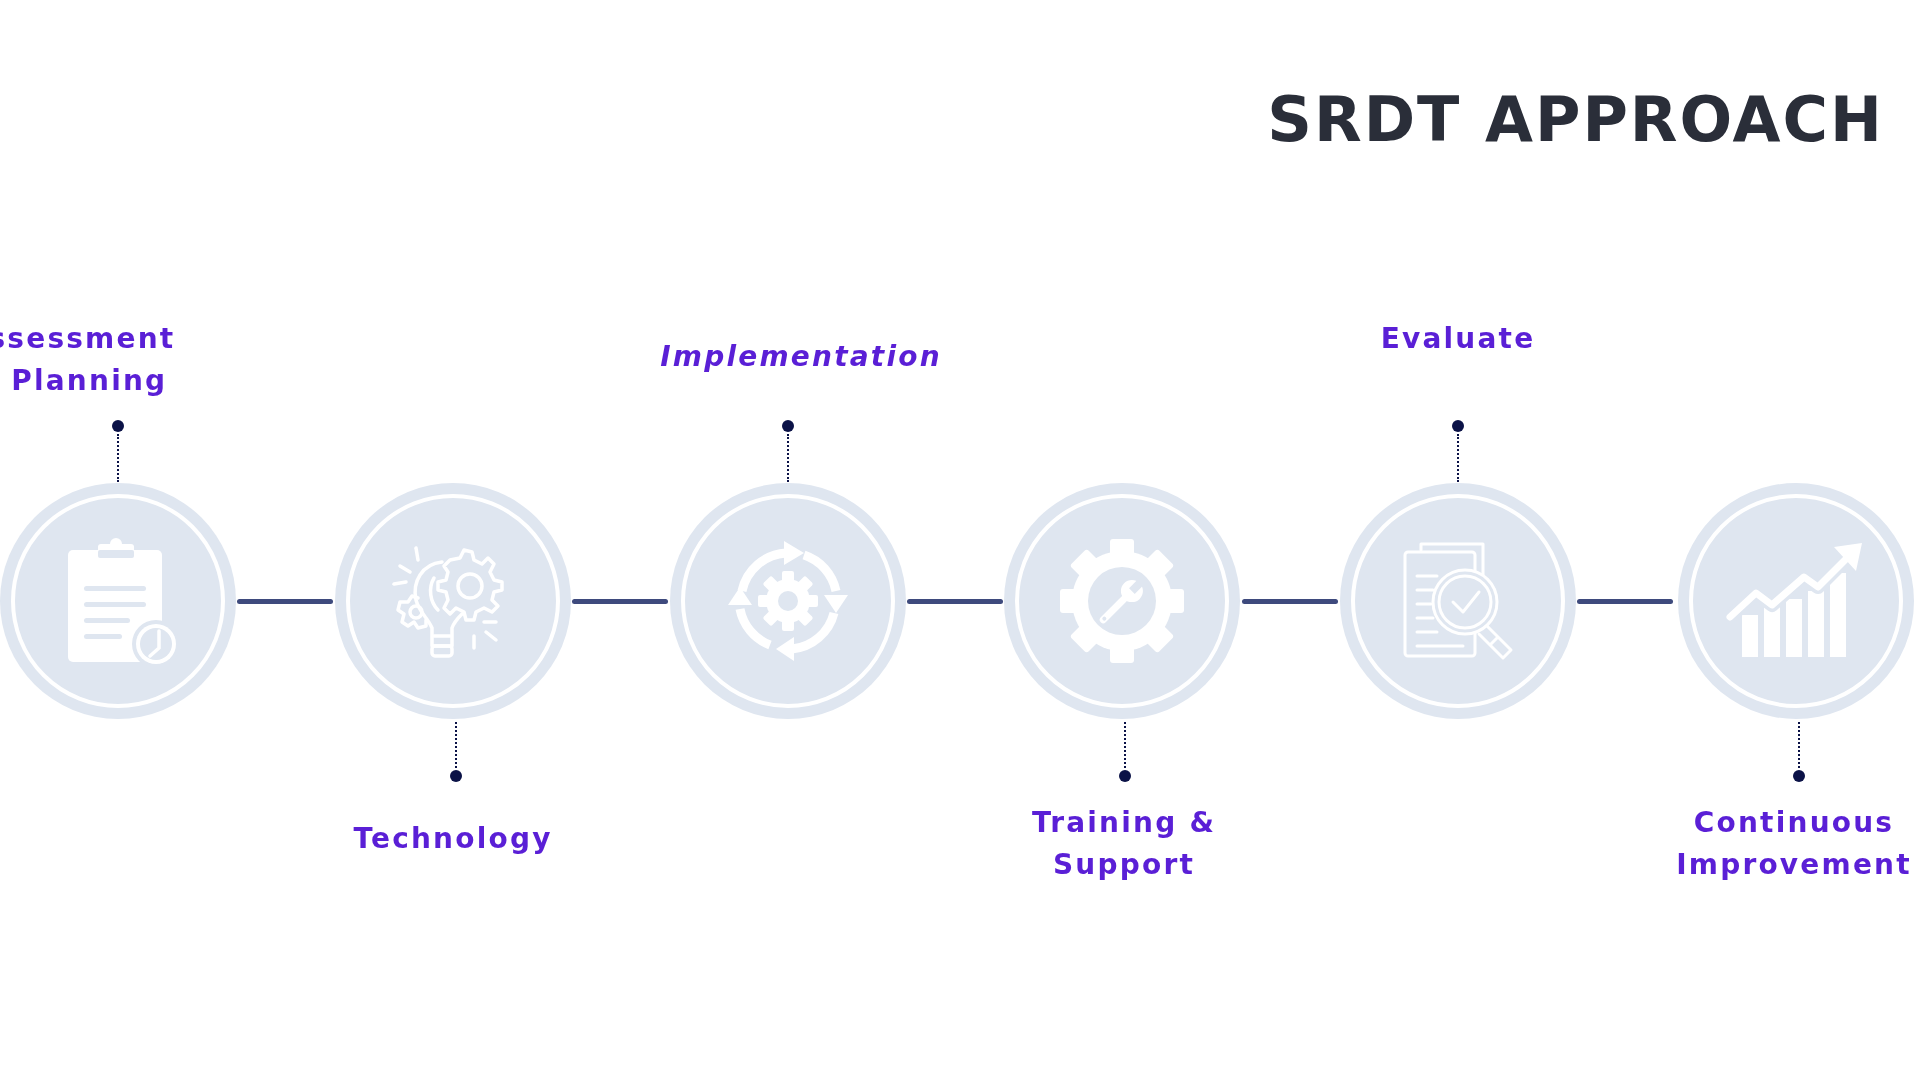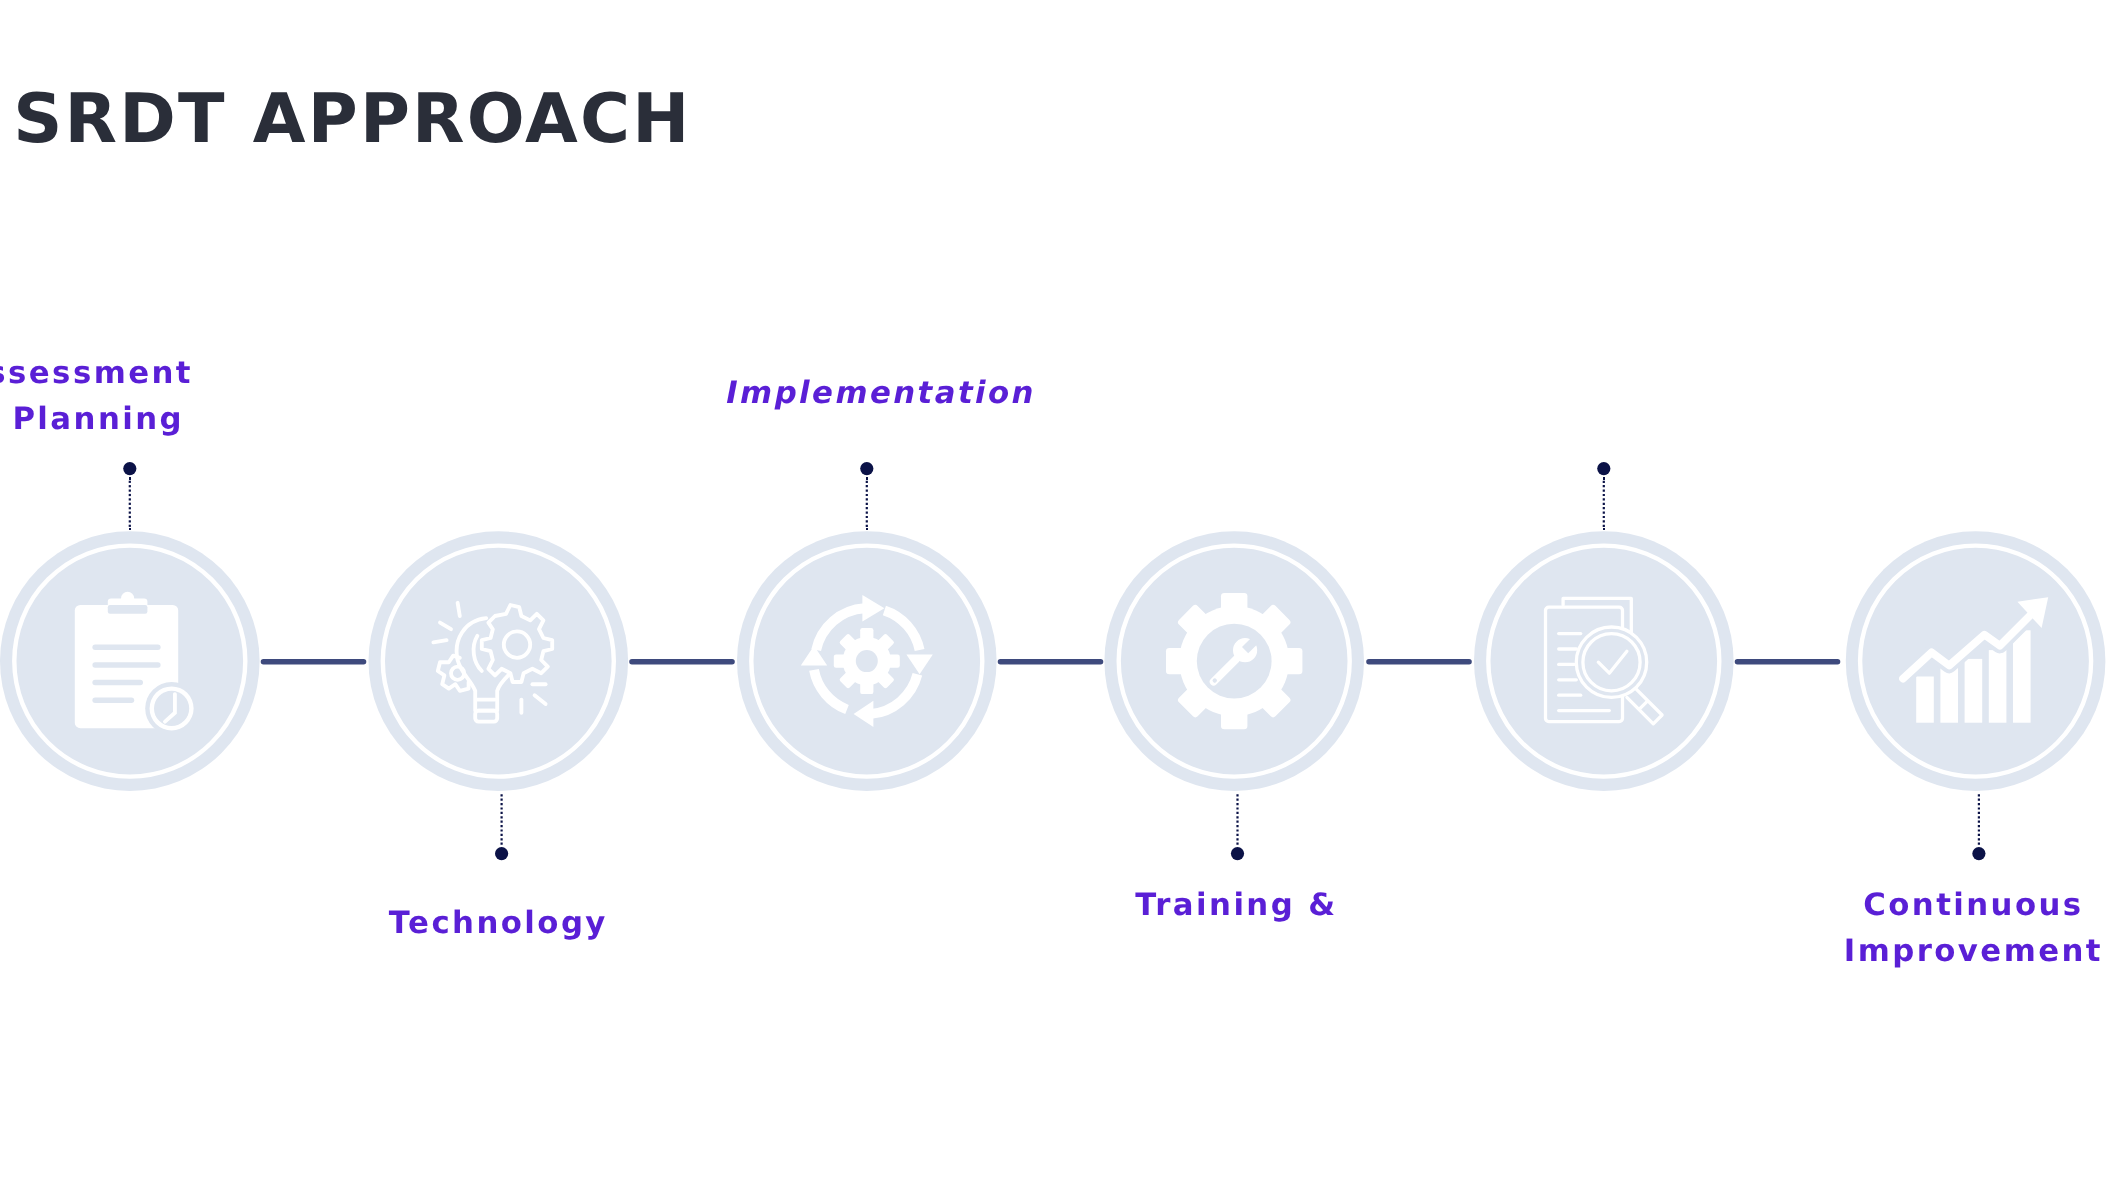--- a/index.html
+++ b/index.html
@@ -12,28 +12,28 @@
       height: 1080px;
       position: relative;
       overflow: hidden;
       font-family: "DejaVu Sans", sans-serif;
     }
     .title {
       position: absolute;
       left: 0;
       top: 72px;
       width: 1860px;
-      text-align: left;
+      text-align: right;
       font-family: "DejaVu Sans", sans-serif;
       font-weight: bold;
       font-size: 62px;
       letter-spacing: 2px;
       color: #2a2e39;
       line-height: 72px;
-      margin: 0;
+      margin: 12px;
       padding-left: 12px;
     }
     .connector {
       position: absolute;
       top: 599px;
       height: 5px;
       border-radius: 3px;
       background: #3e4a7d;
     }
     .step {
@@ -200,25 +200,27 @@
           <circle cx="0" cy="-14" r="11" fill="#ffffff"></circle>
           <rect x="-4" y="-28" width="8" height="14" fill="#dfe6f0"></rect>
           <circle cx="0" cy="25" r="2" fill="#dfe6f0"></circle>
         </g>
       </svg>
     </div>
     <div class="dotted" style="left:2px; top:722px; height:46px;"></div>
     <div class="dot" style="left:-3px; top:770px;"></div>
     <div class="label" style="left:-158px; top:802px;text-align:center;">
       <span>Training &amp;</span>
+      <span>Support</span>
     </div>
   </div>
 
   <div class="step" style="left:1458px;">
     <div class="label" style="left:-160px; top:318px;">
+      <span>Evaluate</span>
     </div>
     <div class="dot" style="left:-6px; top:420px;"></div>
     <div class="dotted" style="left:-1px; top:434px; height:48px;"></div>
     <div class="circle" style="left:-118px;">
       <svg width="130" height="130" viewBox="0 0 130 130" fill="none" stroke="#ffffff" stroke-width="3" stroke-linecap="round" stroke-linejoin="round">
         <path d="M28 14 L28 8 L90 8 L90 40"></path>
         <rect x="12" y="16" width="70" height="104" rx="3"></rect>
         <line x1="24" y1="40" x2="44" y2="40"></line>
         <line x1="24" y1="54" x2="40" y2="54"></line>
         <line x1="24" y1="68" x2="38" y2="68"></line>

